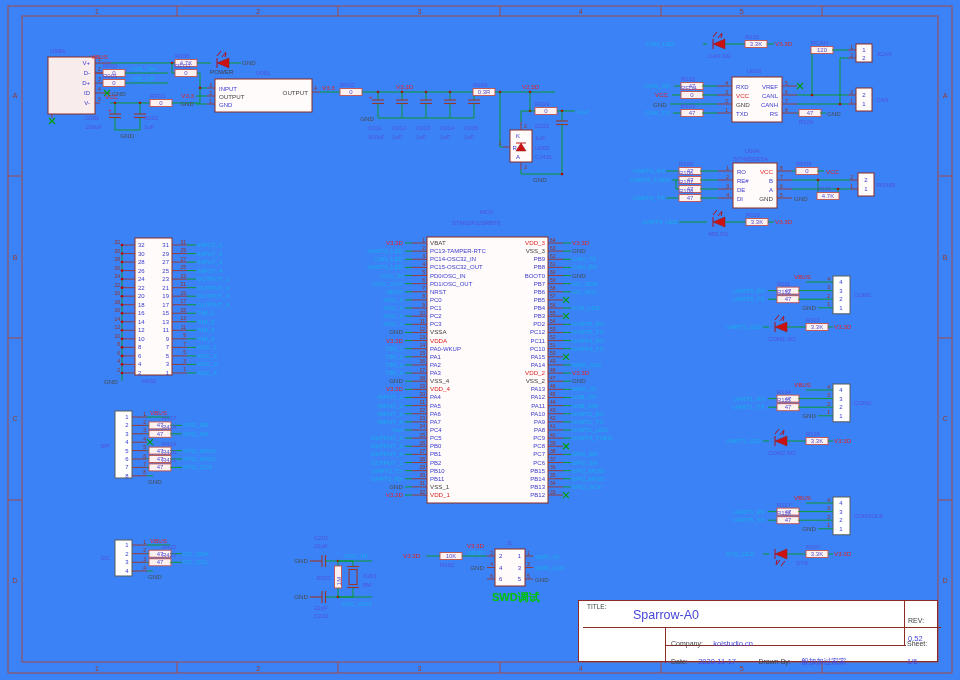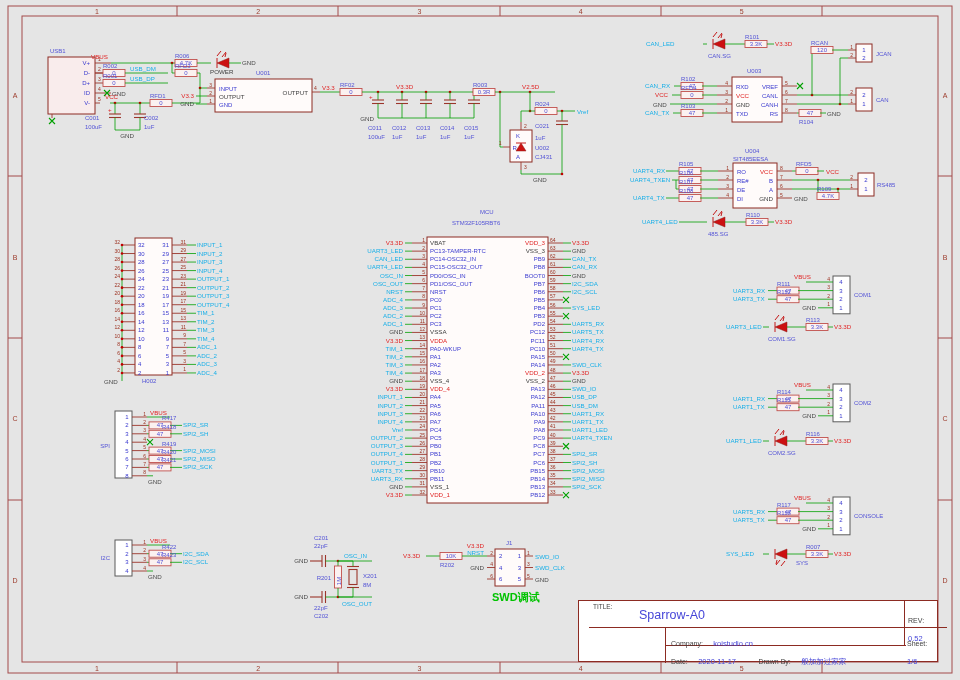--- a/index.html
+++ b/index.html
@@ -1,16 +1,16 @@
 <!DOCTYPE html>
 <html><head>
 <meta charset="utf-8">
 <style>
   html,body{margin:0;padding:0;background:#ffffff;width:960px;height:680px;overflow:hidden}
-  #stage{position:relative;width:960px;height:680px;background:#e5e5e5}
+  #stage{position:relative;width:960px;height:680px;background:#3b82f6}
   svg text{font-family:"Liberation Sans",sans-serif}
   .w{stroke:#00A000;stroke-width:.8;fill:none}
   .p{stroke:#9C352B;stroke-width:.9;fill:none}
   .ic{stroke:#8C2B22;fill:#FFFBFA;stroke-width:1}
   .icp{stroke:#8C2B22;fill:#F9ECEC;stroke-width:1}
   .cg{stroke:#5A5A5A;fill:#fff;stroke-width:1}
   .rb{stroke:#C0504D;fill:#FBF1F0;stroke-width:.9}
   .cap{stroke:#9C352B;stroke-width:1.1;fill:none}
   .dot{fill:#C00000}
   .xm{stroke:#00A000;stroke-width:1.1;fill:none}
@@ -21,21 +21,21 @@
   .tname{fill:#3A3ACF;font-size:6px}
   .tref{fill:#5353D6;font-size:6px}
   .tnet{fill:#18AFE8;font-size:6.2px}
   .tpow{fill:#E02424;font-size:6.2px}
   .tgnd{fill:#4A4A4A;font-size:6.2px}
   .tblk{fill:#3F3F3F;font-size:6.2px}
   .tfr{fill:#9C3A2A;font-size:7px}
   .tgrn{fill:#00C300;font-size:11px;font-weight:bold}
   
   #titleblock{position:absolute;left:578px;top:600px;width:360px;height:62px;border:1px solid #8C2B22;box-sizing:border-box;font-family:"Liberation Sans",sans-serif;background:#fff}
-  .tb-row1{position:absolute;left:10px;top:0;width:100%;height:27px;border-bottom:1px solid #8C2B22;box-sizing:border-box}
+  .tb-row1{position:absolute;left:4px;top:0;width:100%;height:27px;border-bottom:1px solid #8C2B22;box-sizing:border-box}
   .tb-lab{color:#3F3F3F;font-size:7px}
   .tb-val{color:#4646D8;font-size:7.5px}
   .tb-title-label{position:absolute;left:4px;top:2px;font-size:6.5px;color:#3F3F3F}
   .tb-title{position:absolute;left:50px;top:7px;font-size:12.5px;color:#4646D8}
   .tb-rev{position:absolute;right:0;top:0;width:33px;height:45px;border-left:1px solid #8C2B22;box-sizing:border-box;padding:8px 0 0 3px}
   .tb-sheet{position:absolute;right:0;top:27px;width:33px;height:18px;box-sizing:border-box;padding:4px 0 0 3px}
   .tb-left{position:absolute;left:0;top:27px;width:87px;height:35px;border-right:1px solid #8C2B22;box-sizing:border-box}
   .tb-company{position:absolute;left:87px;top:27px;width:240px;height:18px;border-bottom:1px solid #8C2B22;box-sizing:border-box;padding:4px 0 0 5px}
   .tb-date{position:absolute;left:87px;top:45px;width:273px;height:17px;box-sizing:border-box;padding:4px 0 0 5px}
   .sp{display:inline-block;margin-right:6px}

